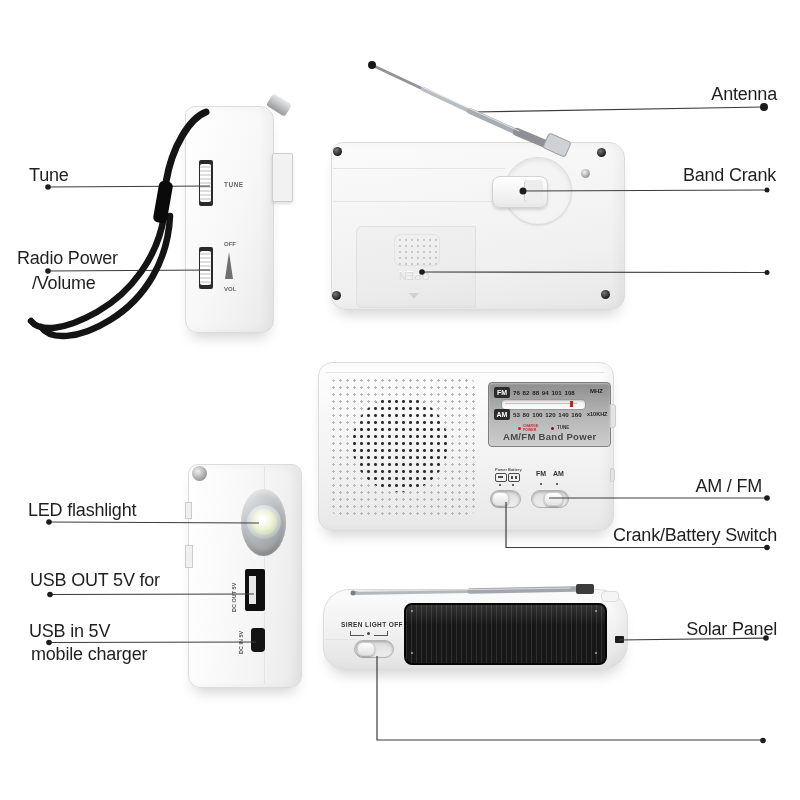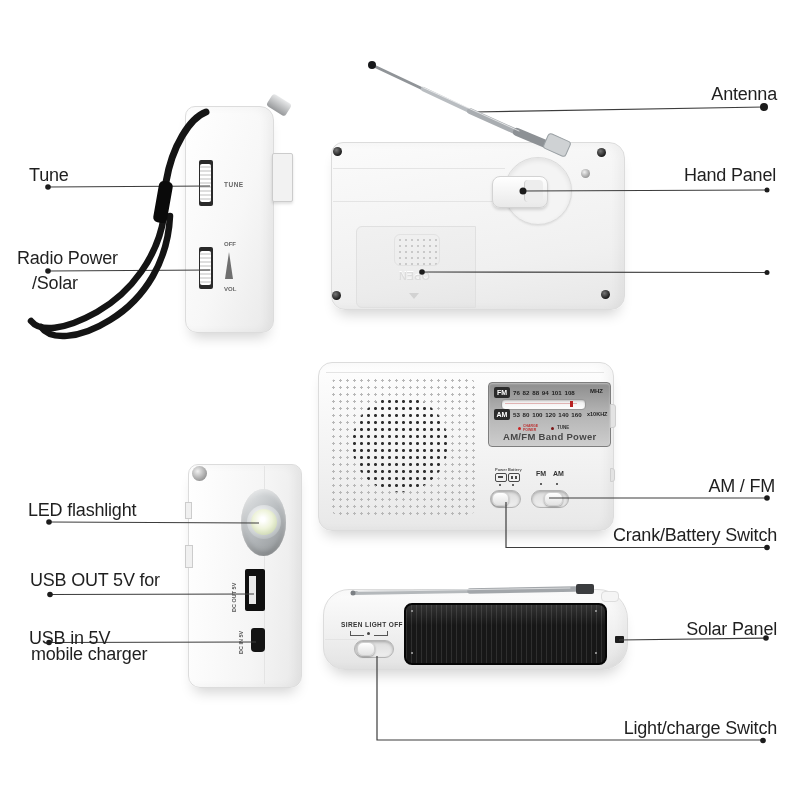--- a/index.html
+++ b/index.html
@@ -209,26 +209,25 @@
     <circle cx="767" cy="547.5" r="2.8" fill="#1c1c1c"></circle>
     <circle cx="766" cy="638" r="2.8" fill="#1c1c1c"></circle>
     <circle cx="763" cy="740.5" r="2.8" fill="#1c1c1c"></circle>
     <circle cx="49" cy="522" r="2.8" fill="#1c1c1c"></circle>
     <circle cx="50" cy="594.5" r="2.8" fill="#1c1c1c"></circle>
     <circle cx="49" cy="642.5" r="2.8" fill="#1c1c1c"></circle>
   </svg>
 
   <div class="callout" style="left:29px;top:165px;">Tune</div>
   <div class="callout" style="left:17px;top:248px;">Radio Power</div>
-  <div class="callout" style="left:32px;top:273px;">/Solar</div>
+  <div class="callout" style="left:32px;top:273px;">/Volume</div>
   <div class="callout" style="left:28px;top:500px;">LED flashlight</div>
   <div class="callout" style="left:30px;top:570px;">USB OUT 5V for</div>
   <div class="callout" style="left:31px;top:597px;margin-top:47px;">mobile charger</div>
-  <div class="callout" style="left:29px;top:621px;margin-top:7px;">USB in 5V</div>
+  <div class="callout" style="left:29px;top:621px;">USB in 5V</div>
 
   <div class="callout right" style="right:23px;top:84px;">Antenna</div>
-  <div class="callout right" style="right:24px;top:165px;">Hand Panel</div>
-  <div class="callout right" style="right:25px;top:476px;">AM / FM</div>
+  <div class="callout right" style="right:24px;top:165px;">Band Crank</div>
+  <div class="callout right" style="right:38px;top:476px;">AM / FM</div>
   <div class="callout right" style="right:23px;top:525px;">Crank/Battery Switch</div>
   <div class="callout right" style="right:23px;top:619px;">Solar Panel</div>
-  <div class="callout right" style="right:23px;top:718px;">Light/charge Switch</div>
 
 </div>
 
 </body></html>

